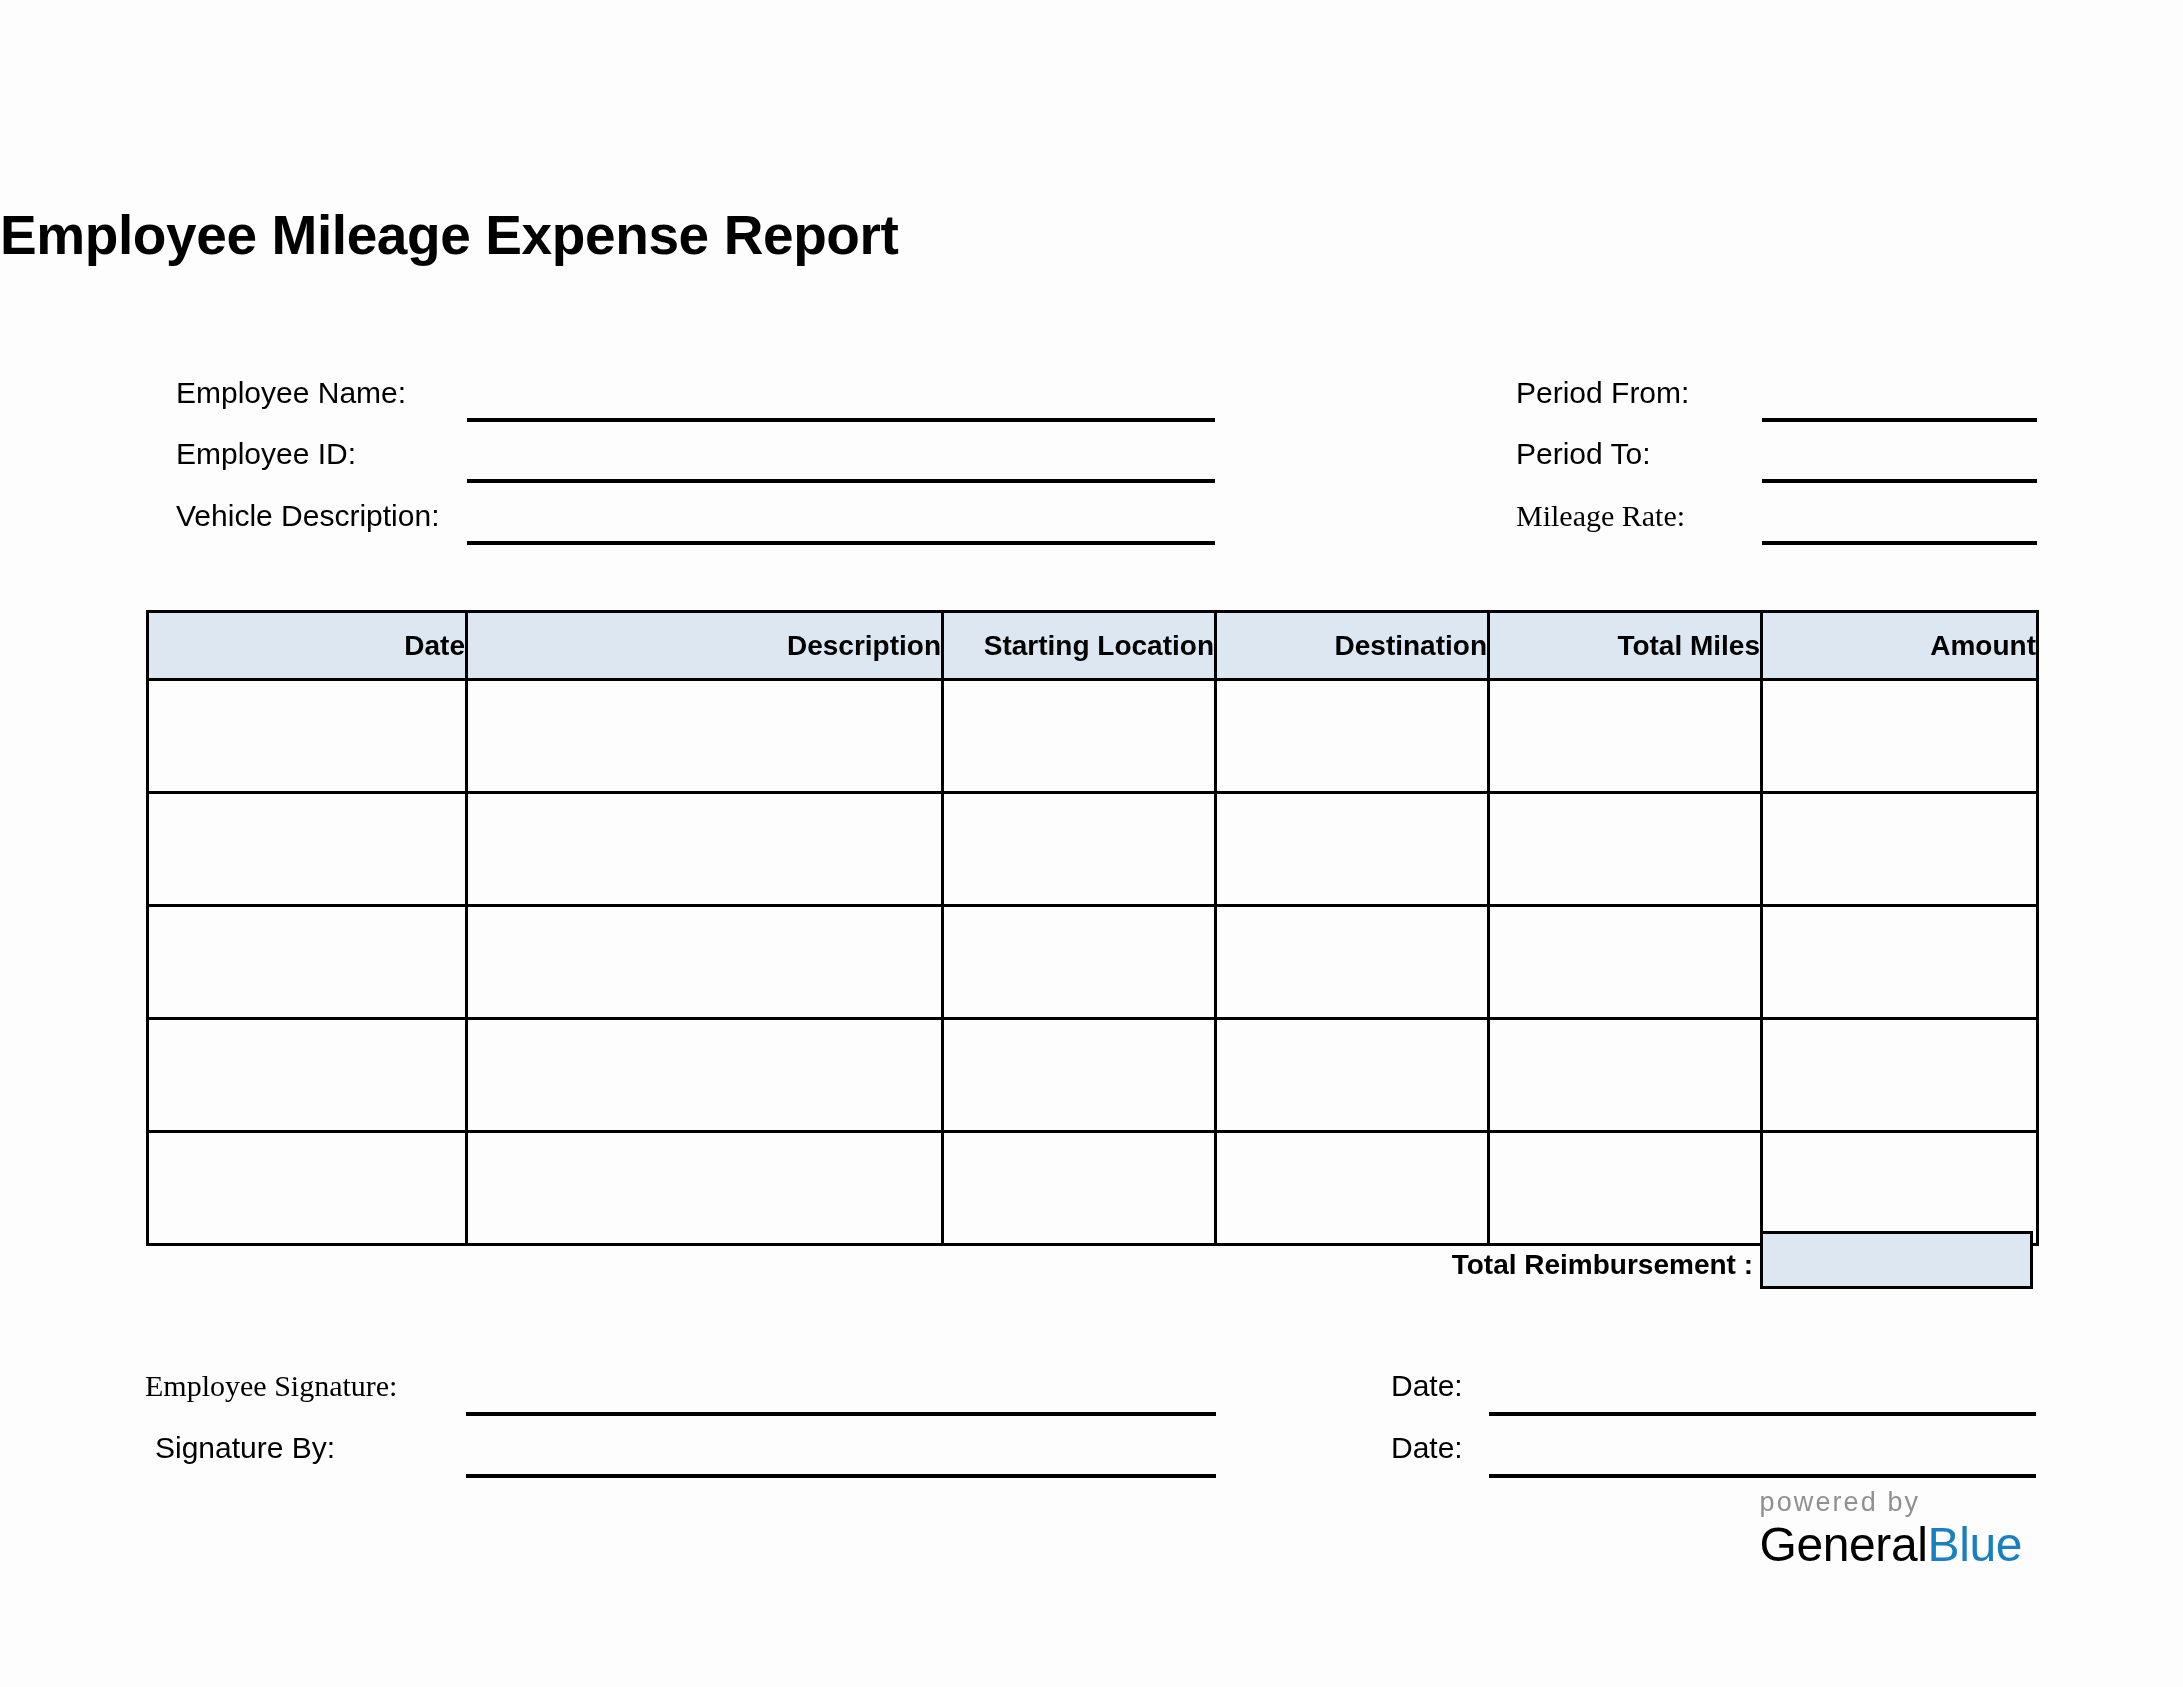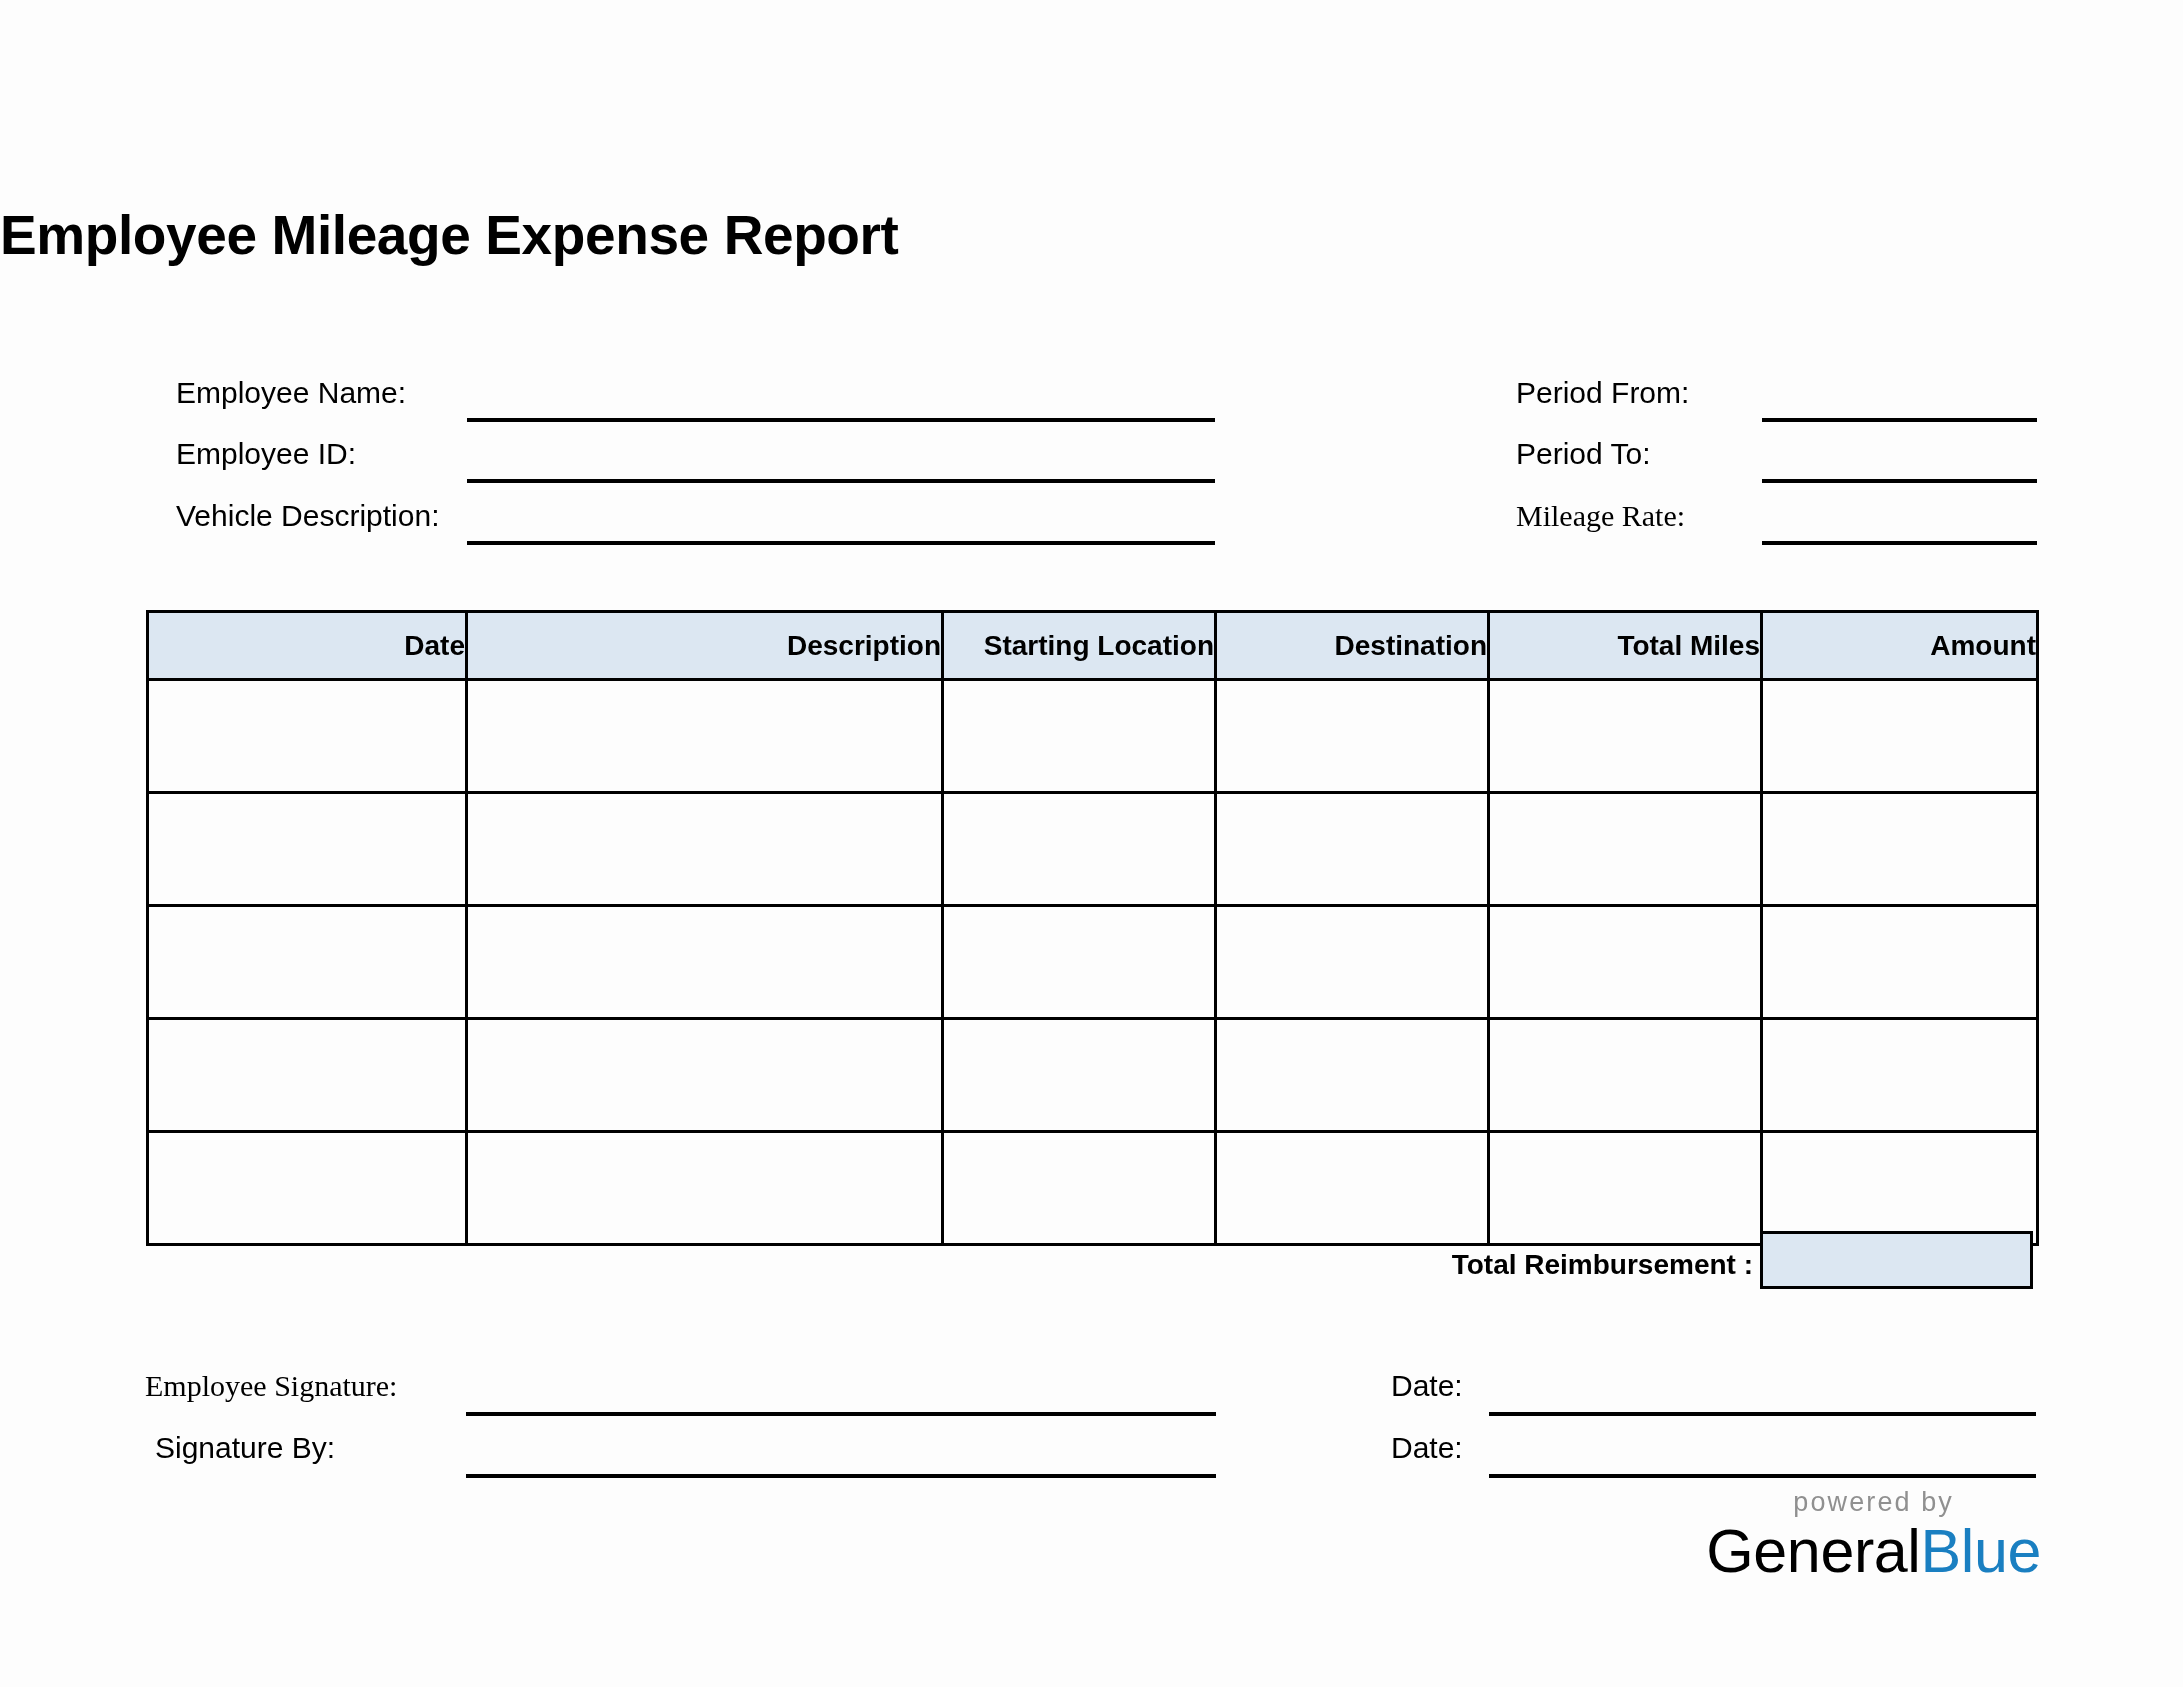--- a/index.html
+++ b/index.html
@@ -101,34 +101,34 @@
     width: 273px;
     height: 58px;
     background: #dce7f2;
     border: 3.3px solid #000;
     box-sizing: border-box;
   }
 
   
   .logo {
     position: absolute;
-    right: 142px;
+    right: 161px;
     top: 1489px;
-    text-align: center;
+    text-align: left;
     line-height: 1;
   }
   .logo .powered {
     font-size: 27px;
     color: #909090;
     letter-spacing: 2.1px;
     display: block;
     margin-bottom: 5px;
   }
   .logo .brand {
-    font-size: 61px;
+    font-size: 48px;
     letter-spacing: -0.4px;
     display: block;
   }
   .logo .brand .general { color: #000000; }
   .logo .brand .blue { color: #1a7fc1; }
 </style>
 </head>
 <body>
 
 <div class="page">

